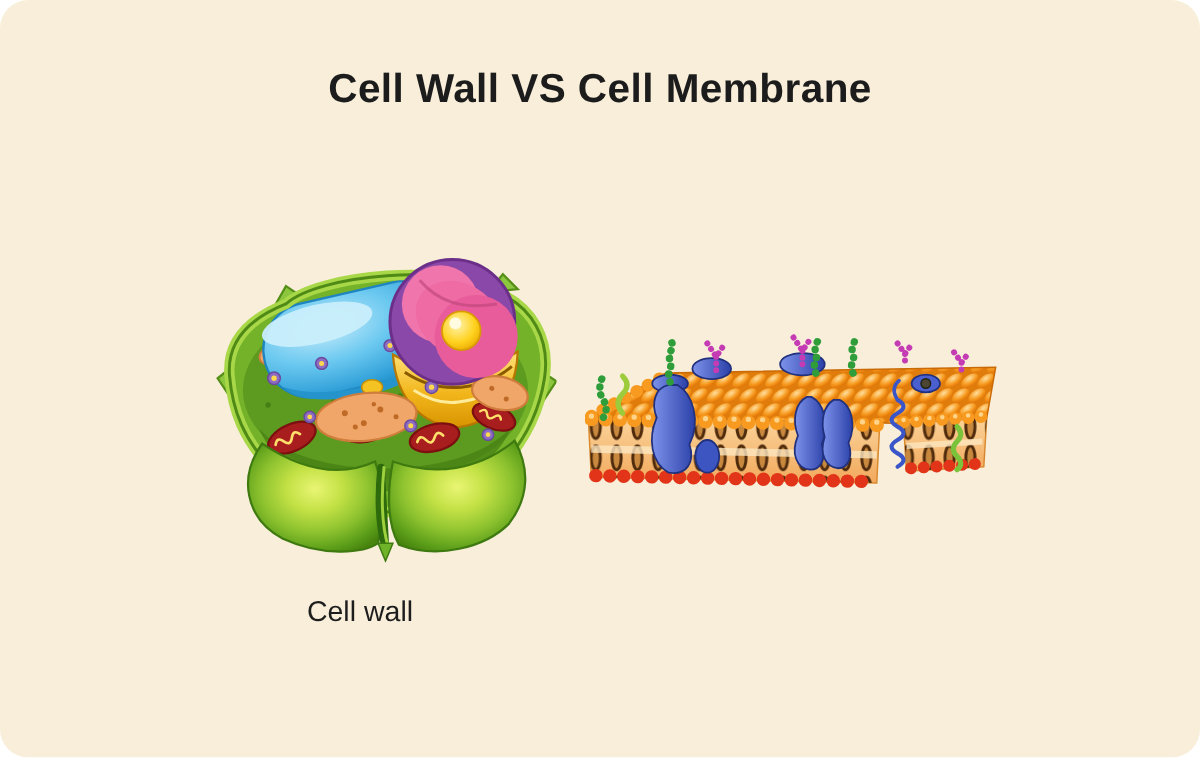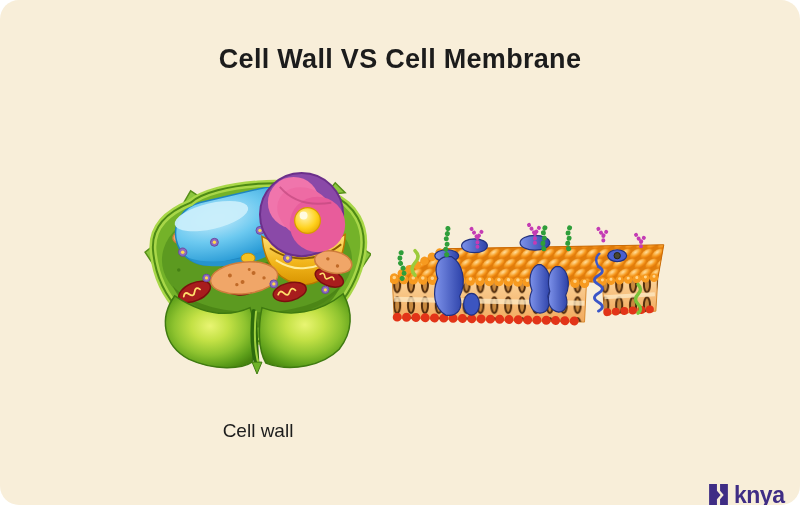--- a/index.html
+++ b/index.html
@@ -25,21 +25,21 @@
   .figure { position: absolute; }
   .fig-cell-wall { left: 143px; top: 167px; width: 228px; height: 208px; }
   .fig-membrane  { left: 390px; top: 219px; width: 278px; height: 111px; }
   .fig-label {
     position: absolute;
     top: 398px;
     font-size: 19px;
     color: #1d1d1d;
     text-align: center;
   }
-  .label-cell-wall { left: 158px; width: 200px; margin-top: 22px; }
+  .label-cell-wall { left: 140px; width: 200px; }
   .label-membrane  { left: 418px; width: 212px; }
   .logo {
     position: absolute;
     left: 708px; top: 483px;
     display: flex;
     align-items: center;
     gap: 5px;
   }
   .logo-text {
     font-size: 23px;
@@ -306,21 +306,14 @@
         <path d="M82,10 l6,9 l6,-9 M88,19 l0,12"></path>
         <path d="M140,6 l6,9 l6,-9 M146,15 l0,12"></path>
         <path d="M210,10 l5,7 l5,-7 M215,17 l0,9"></path>
         <path d="M248,16 l5,7 l5,-7 M253,23 l0,8"></path>
       </g>
     </svg>
   </div>
 
   <div class="fig-label label-cell-wall">Cell wall</div>
 
-  <div class="logo">
-    <svg width="21" height="24" viewBox="0 0 20 23">
-      <polygon points="1,1 8.5,1 8.5,7.5 12,11.5 8.5,15.5 8.5,22 1,22" fill="#3f2d85"></polygon>
-      <polygon points="11.5,1 19,1 19,22 11.5,22 11.5,15.5 15,11.5 11.5,7.5" fill="#3f2d85"></polygon>
-    </svg>
-    <span class="logo-text">knya</span>
-  </div>
 
 </div>
 
 </body></html>

